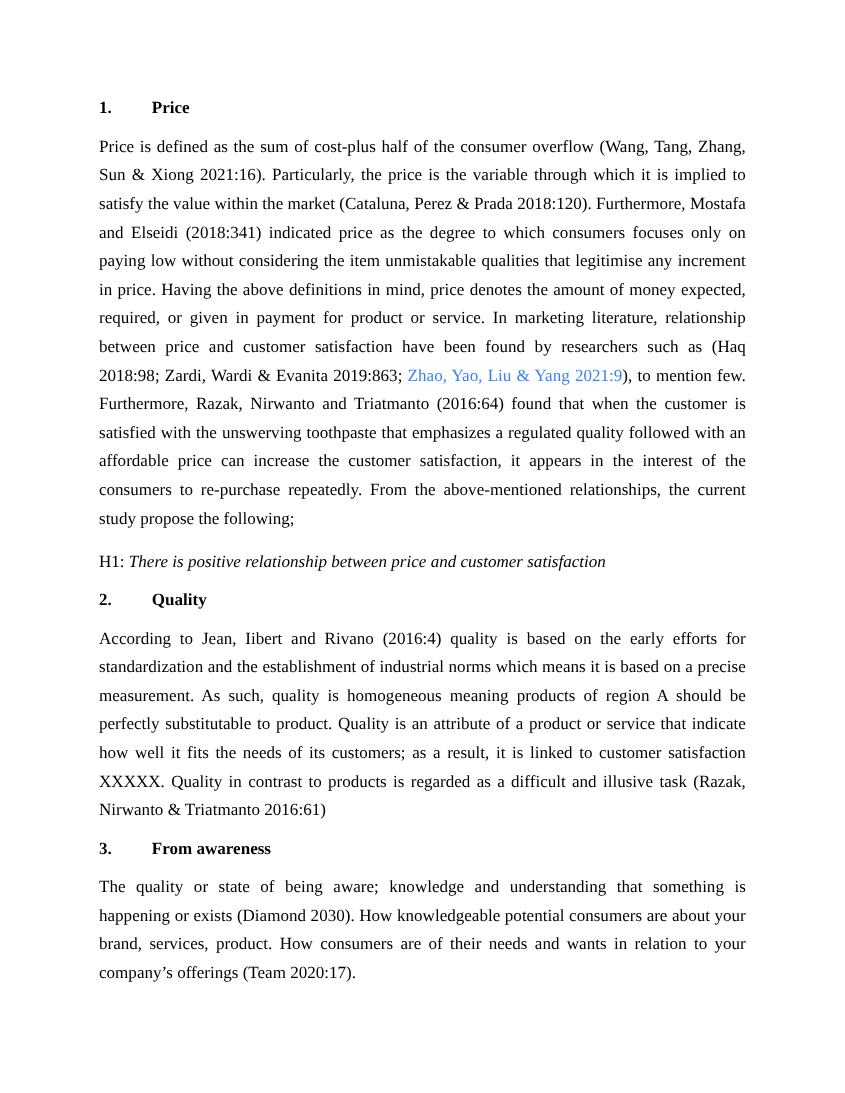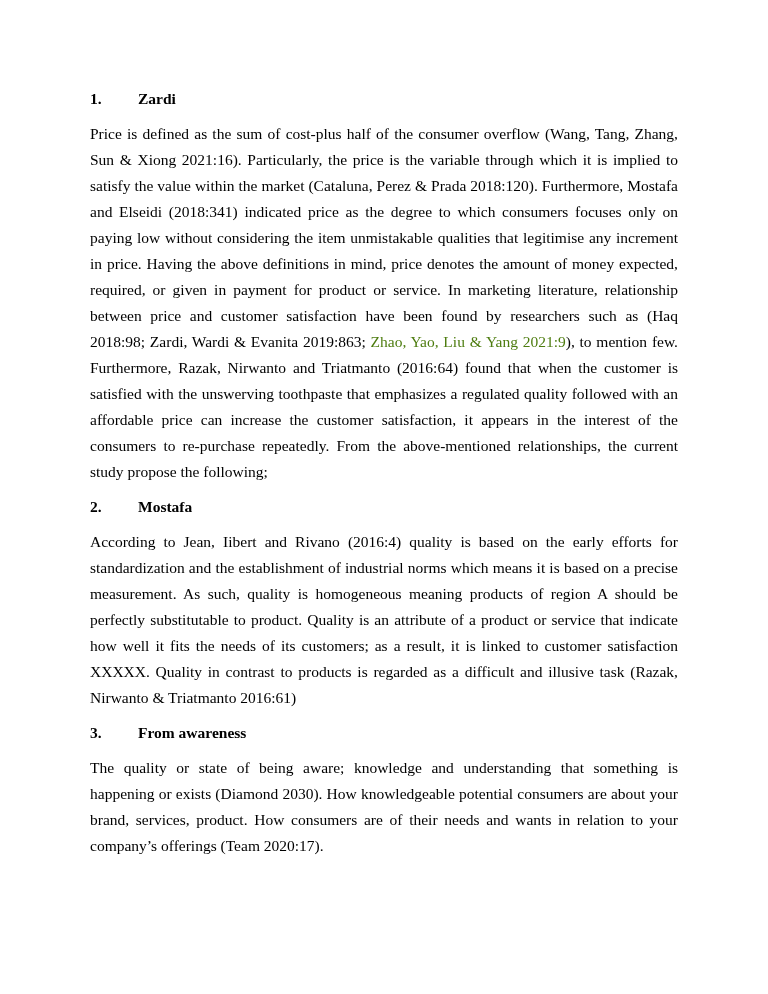--- a/index.html
+++ b/index.html
@@ -22,40 +22,41 @@
   }
   .heading .num { width: 48px; flex: 0 0 48px; }
   .para {
     line-height: 26px;
     text-align: justify;
     margin: 0 0 13px 0;
   }
   .para.no-justify { text-align: left; }
   .hypothesis { margin-bottom: 13px; }
   .italic { font-style: italic; }
-  .c-teal { color: #4d7c0f; }
+  .c-teal { color: #3b82f6; }
   section { display: block; }
 </style>
 </head>
 <body>
 
 <div class="page">
 
   <section>
     <h2 class="heading">
       <span class="num">1.</span>
-      <span class="title">Zardi</span>
+      <span class="title">Price</span>
     </h2>
     <p class="para"><span>Price is defined as the sum of cost-plus half of the consumer overflow (Wang, Tang, Zhang, Sun &amp; Xiong 2021:16). Particularly, the price is the variable through which it is implied to satisfy the value within the market (Cataluna, Perez &amp; Prada 2018:120). Furthermore, Mostafa and Elseidi (2018:341) indicated price as the degree to which consumers focuses only on paying low without considering the item unmistakable qualities that legitimise any increment in price. Having the above definitions in mind, price denotes the amount of money expected, required, or given in payment for product or service. In marketing literature, relationship between price and customer satisfaction have been found by researchers such as (Haq 2018:98; Zardi,  Wardi &amp; Evanita 2019:863; </span><span class="c-teal">Zhao, Yao,  Liu &amp; Yang 2021:9</span><span>), to mention few. Furthermore, Razak, Nirwanto and Triatmanto (2016:64) found that when the customer is satisfied with the unswerving toothpaste that emphasizes a regulated quality followed with an affordable price can increase the customer satisfaction, it appears in the interest of the consumers to re-purchase repeatedly. From the above-mentioned relationships, the current study propose the following;</span></p>
+    <p class="para no-justify hypothesis"><span>H1: </span><span class="italic">There is positive relationship between price and customer satisfaction</span></p>
   </section>
 
   <section>
     <h2 class="heading">
       <span class="num">2.</span>
-      <span class="title">Mostafa</span>
+      <span class="title">Quality</span>
     </h2>
     <p class="para"><span>According to Jean, Iibert and Rivano (2016:4) quality is based on the early efforts for standardization and the establishment of industrial norms which means it is based on a precise measurement. As such, quality is homogeneous meaning products of region A should be perfectly substitutable to product. Quality is an attribute of a product or service that indicate how well it fits the needs of its customers; as a result, it is linked to customer satisfaction XXXXX. Quality in contrast to products is regarded as a difficult and illusive task (Razak, Nirwanto &amp; Triatmanto 2016:61)</span></p>
   </section>
 
   <section>
     <h2 class="heading">
       <span class="num">3.</span>
       <span class="title">From awareness</span>
     </h2>
     <p class="para"><span>The quality or state of being aware; knowledge and understanding that something is happening or exists (Diamond 2030). How knowledgeable potential consumers are about your brand, services, product. How consumers are of their needs and wants in relation to your company’s offerings (Team 2020:17).</span></p>

